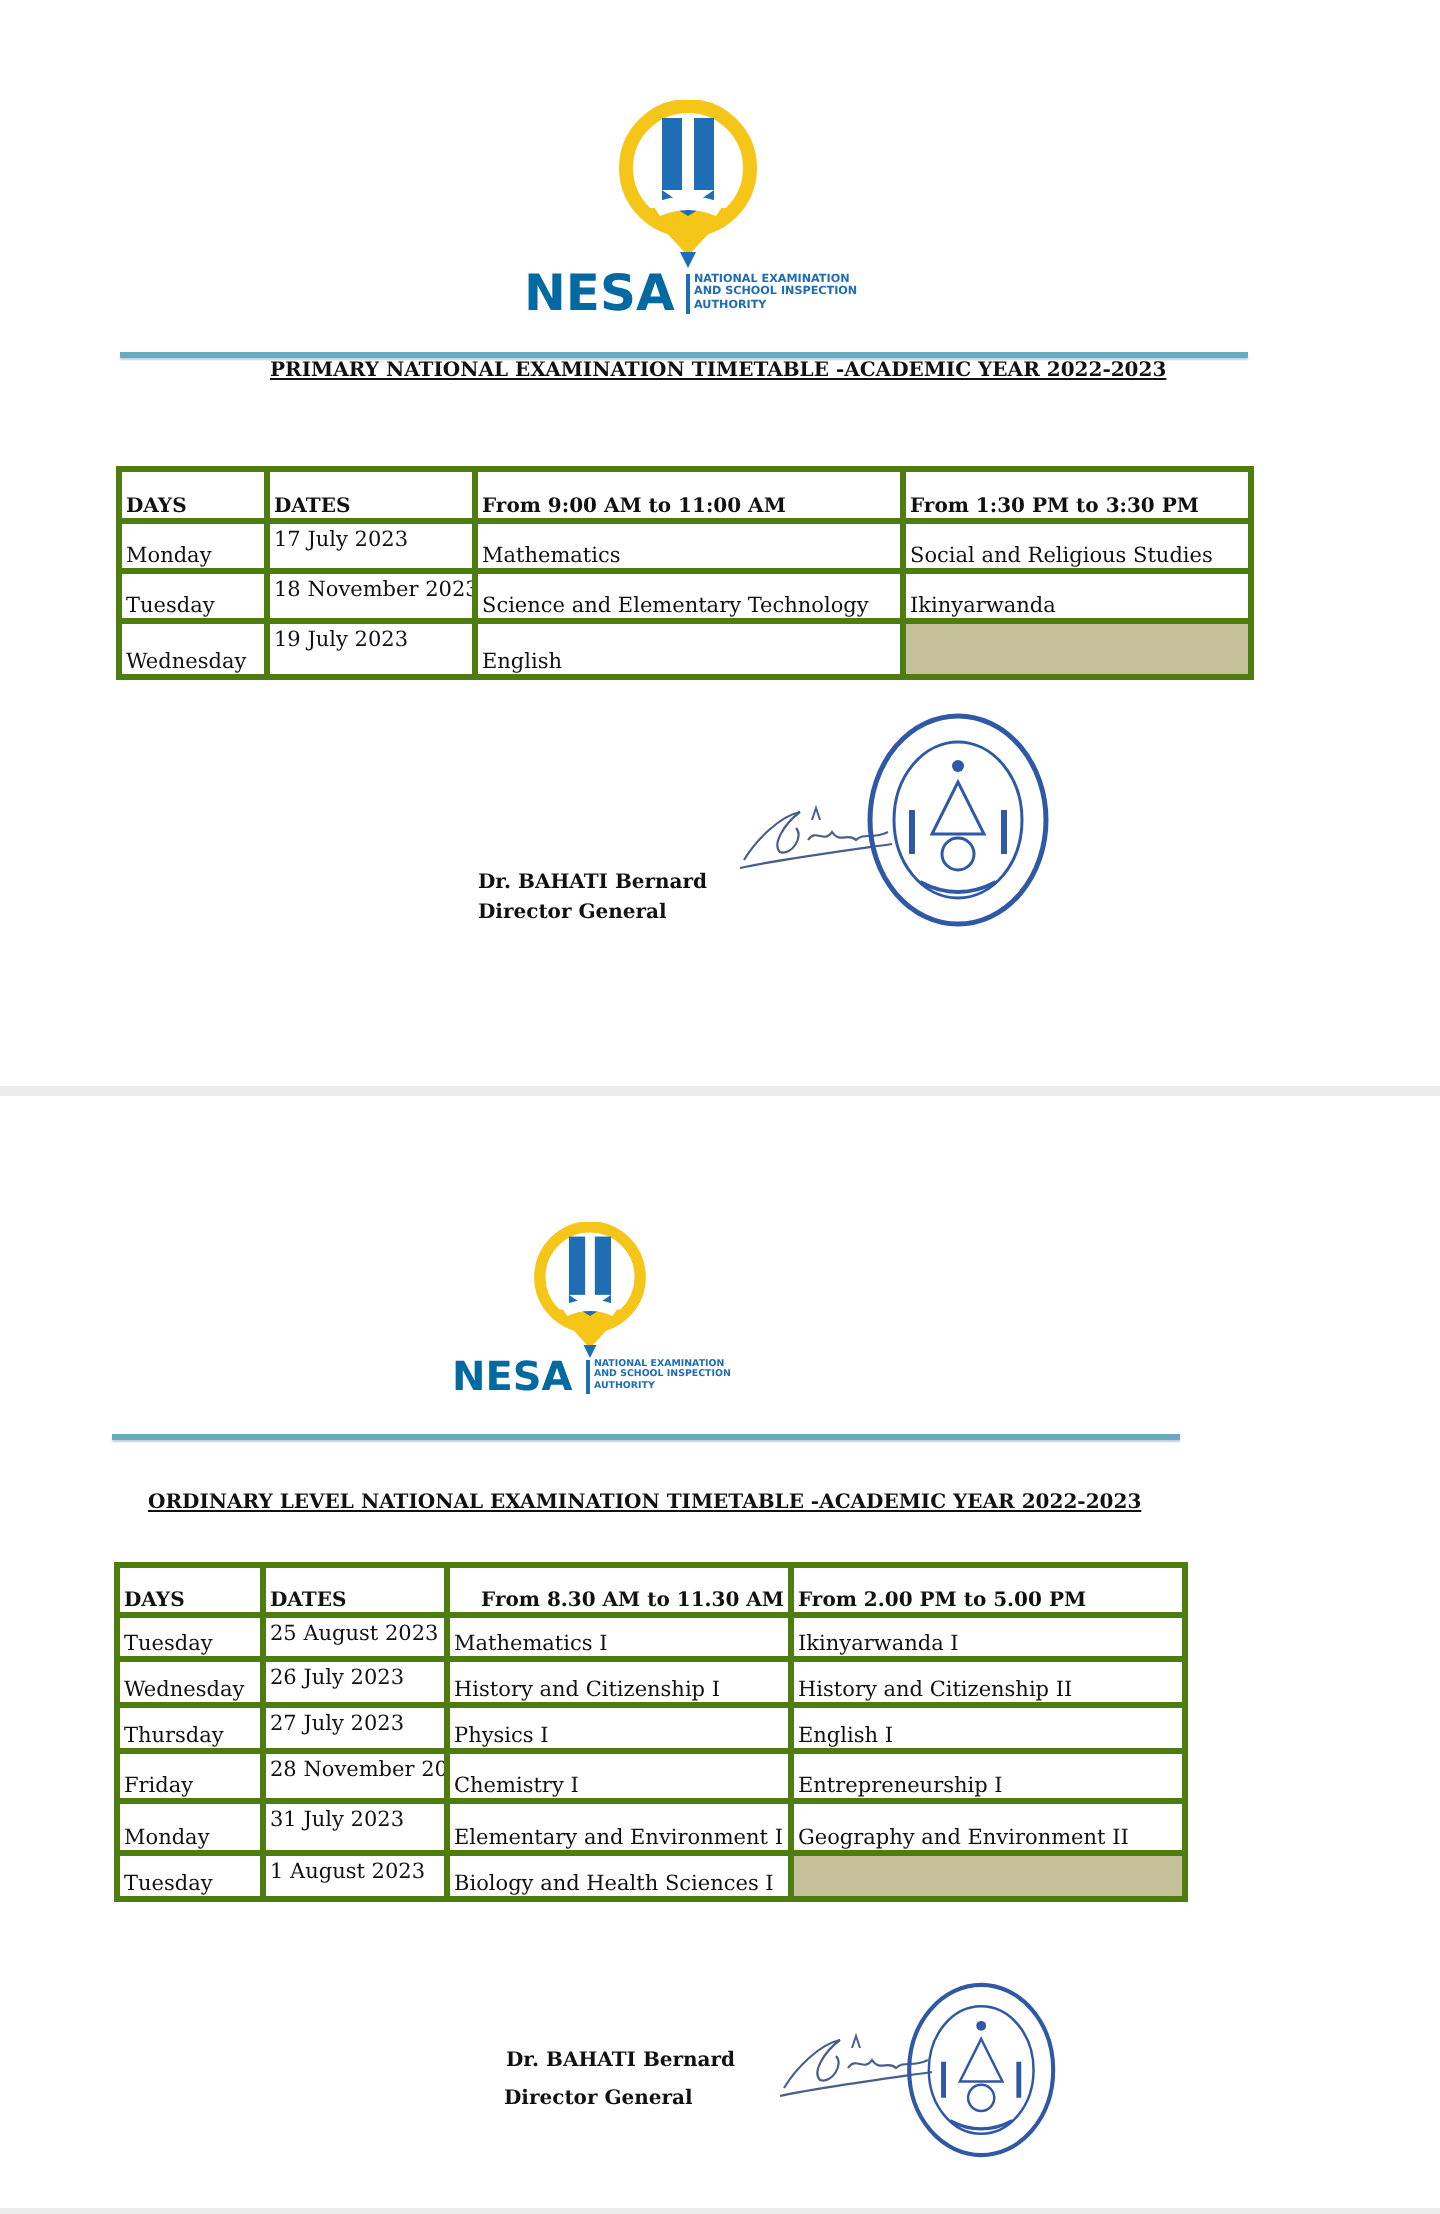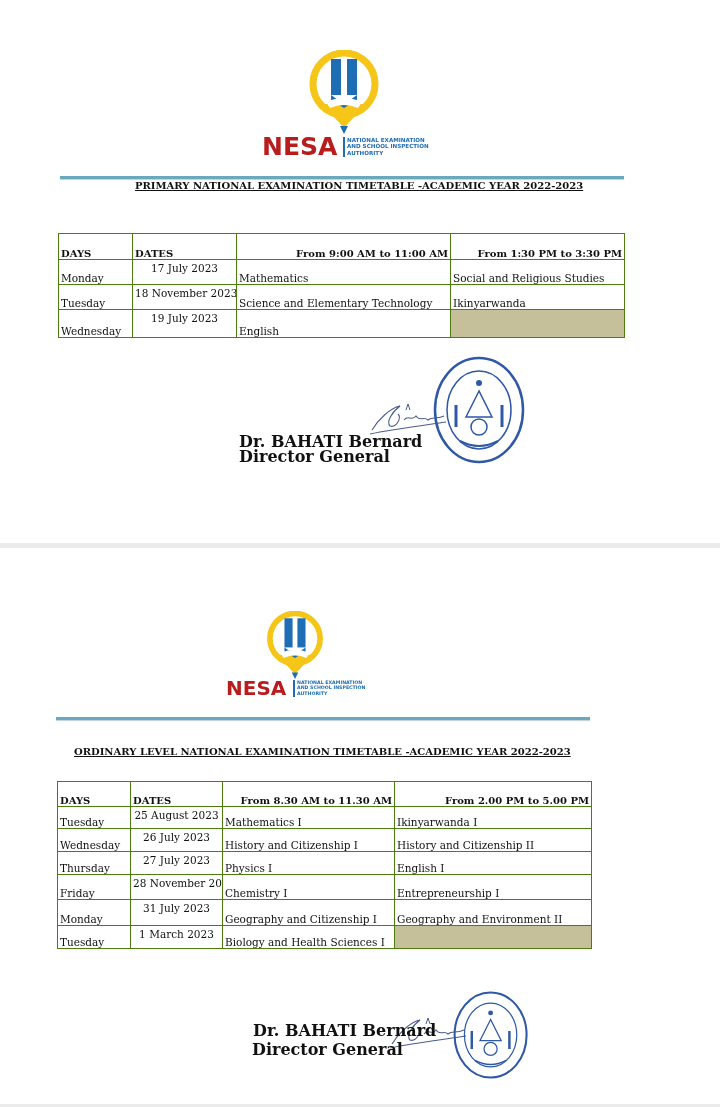--- a/index.html
+++ b/index.html
@@ -3,34 +3,34 @@
 <meta charset="utf-8">
 <style>
   html, body { margin:0; padding:0; }
   body { width:720px; height:1107px; background:#fefefe; position:relative; overflow:hidden;
          font-family:"DejaVu Serif","Liberation Serif",serif; color:#111; }
   .page { position:absolute; left:0; width:720px; background:#fff; }
   .sep { position:absolute; left:0; width:720px; background:#ebebeb; }
   .logo { position:absolute; }
   .logo .mark { position:absolute; }
   .logo .nesa { position:absolute; font-family:"DejaVu Sans","Liberation Sans",sans-serif; font-weight:bold;
-                color:#b91c1c; letter-spacing:0px; }
+                color:#0369a1; letter-spacing:0px; }
   .logo .vbar { position:absolute; width:1.5px; background:#1f6db5; }
   .logo .sub { position:absolute; font-family:"DejaVu Sans","Liberation Sans",sans-serif; font-weight:bold;
                color:#1f6db5; line-height:1.15; }
   .rule { position:absolute; height:3px; background:#6aa8bf; box-shadow:0 1px 1px rgba(80,120,140,0.35); }
   .title { position:absolute; font-weight:bold; text-decoration:underline; white-space:nowrap; }
   table.tt { position:absolute; border-collapse:collapse; table-layout:fixed; }
-  table.tt td { border:1px solid #4d7c0f; padding:0 2px; font-size:10.5px; vertical-align:bottom; white-space:nowrap; overflow:hidden; }
+  table.tt td { border:3px solid #4d7c0f; padding:0 2px; font-size:10.5px; vertical-align:bottom; white-space:nowrap; overflow:hidden; }
   table.tt tr.hdr td { font-weight:bold; font-size:10px; }
-  table.tt tr.hdr td.c { text-align:right; }
-  table.tt td.date { text-align:center; vertical-align:top; padding-top:2px; }
+  table.tt tr.hdr td.c { text-align:left; }
+  table.tt td.date { vertical-align:top; padding-top:2px; }
   table.tt td.blank { background:#c5bf9a; }
   table.tt { border:1.5px solid #111; }
-  .signame { position:absolute; font-weight:bold; font-size:16px; white-space:nowrap; line-height:15px; }
+  .signame { position:absolute; font-weight:bold; font-size:10px; white-space:nowrap; line-height:15px; }
   .stamp { position:absolute; }
 </style>
 </head>
 <body>
 
 <div class="page" style="top:0;height:543px;"></div>
 <div class="sep" style="top:543px;height:5px;"></div>
 
 <div class="page" style="top:548px;height:556px;"></div>
 <div class="sep" style="top:1104px;height:3px;"></div>
@@ -168,26 +168,26 @@
   </tr>
   <tr style="height:25px;">
     <td>Friday</td>
     <td class="date">28 November 2023</td>
     <td>Chemistry I</td>
     <td>Entrepreneurship I</td>
   </tr>
   <tr style="height:26px;">
     <td>Monday</td>
     <td class="date">31 July 2023</td>
-    <td>Geography and Citizenship I</td>
+    <td>Elementary and Environment I</td>
     <td>Geography and Environment II</td>
   </tr>
   <tr style="height:23px;">
     <td>Tuesday</td>
-    <td class="date">1 March 2023</td>
+    <td class="date">1 August 2023</td>
     <td>Biology and Health Sciences I</td>
     <td class="blank"></td>
   </tr>
 </tbody>
   </table>
 
 <svg class="stamp" style="left:388px;top:1012px;" width="80" height="40" viewBox="0 0 80 40">
   <path d="M4 32 C10 22 22 10 32 8 C24 14 18 24 22 28 C28 30 34 20 30 16 M36 22 C40 16 44 24 48 18 C52 24 56 18 60 22 C64 18 68 22 76 18 M2 36 C20 32 50 28 78 24" fill="none" stroke="#4b5d8a" stroke-width="1.1"></path>
   <path d="M38 12 L40 6 L42 12" fill="none" stroke="#4b5d8a" stroke-width="1"></path>
 </svg>

